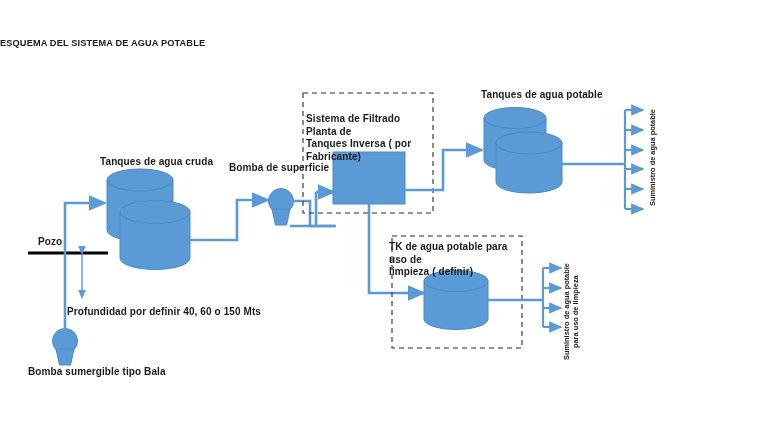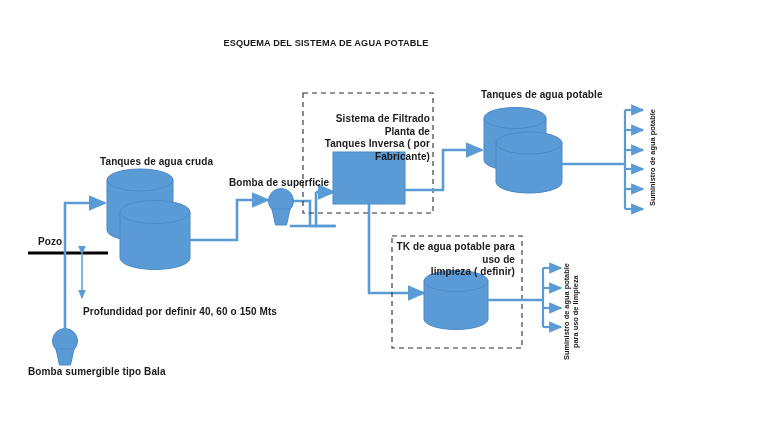--- a/index.html
+++ b/index.html
@@ -13,25 +13,25 @@
   #canvas{position:absolute;left:0;top:0;width:768px;height:433px;}
   .lbl{
     position:absolute;
     font-size:10px;
     font-weight:bold;
     color:#1a1a1a;
     line-height:1.25;
     letter-spacing:0.1px;
     white-space:nowrap;
   }
-  .lbl.wrap{white-space:normal;text-align:right;}
+  .lbl.wrap{white-space:normal;text-align:left;}
   #title{
     position:absolute;
     left:0;top:38px;width:652px;
-    text-align:center;
+    text-align:left;
     font-size:9.2px;
     font-weight:bold;
     color:#1a1a1a;
     letter-spacing:0.15px;
   }
   .vlbl{
     position:absolute;
     font-size:7.4px;
     font-weight:bold;
     color:#1a1a1a;
@@ -143,24 +143,24 @@
     <path d="M488,300 L543,300" stroke="#5B9BD5" stroke-width="2.6" fill="none"></path>
     <path d="M543,268 L543,327" stroke="#5B9BD5" stroke-width="2.2" fill="none"></path>
     <path d="M543,268 L561,268" stroke="#5B9BD5" stroke-width="2.2" fill="none" marker-end="url(#ahs)"></path>
     <path d="M543,288 L561,288" stroke="#5B9BD5" stroke-width="2.2" fill="none" marker-end="url(#ahs)"></path>
     <path d="M543,308 L561,308" stroke="#5B9BD5" stroke-width="2.2" fill="none" marker-end="url(#ahs)"></path>
     <path d="M543,327 L561,327" stroke="#5B9BD5" stroke-width="2.2" fill="none" marker-end="url(#ahs)"></path>
   </g>
 </svg>
 
 <div class="lbl" style="left:38px;top:236px;">Pozo</div>
-<div class="lbl" style="left:83px;top:306px;">Profundidad por definir 40, 60 o 150 Mts</div>
+<div class="lbl" style="left:67px;top:306px;">Profundidad por definir 40, 60 o 150 Mts</div>
 <div class="lbl" style="left:28px;top:366px;">Bomba sumergible tipo Bala</div>
 <div class="lbl" style="left:100px;top:156px;">Tanques de agua cruda</div>
-<div class="lbl" style="left:229px;top:177px;">Bomba de superficie</div>
+<div class="lbl" style="left:229px;top:162px;">Bomba de superficie</div>
 <div class="lbl wrap" style="left:306px;top:113px;width:124px;">
   <span>Sistema de Filtrado Planta de</span><br>
   <span>Tanques Inversa ( por Fabricante)</span>
 </div>
 <div class="lbl" style="left:481px;top:89px;">Tanques de agua potable</div>
 <div class="lbl wrap" style="left:389px;top:241px;width:126px;">
   <span>TK de agua potable para uso de</span><br>
   <span>limpieza ( definir)</span>
 </div>
 

